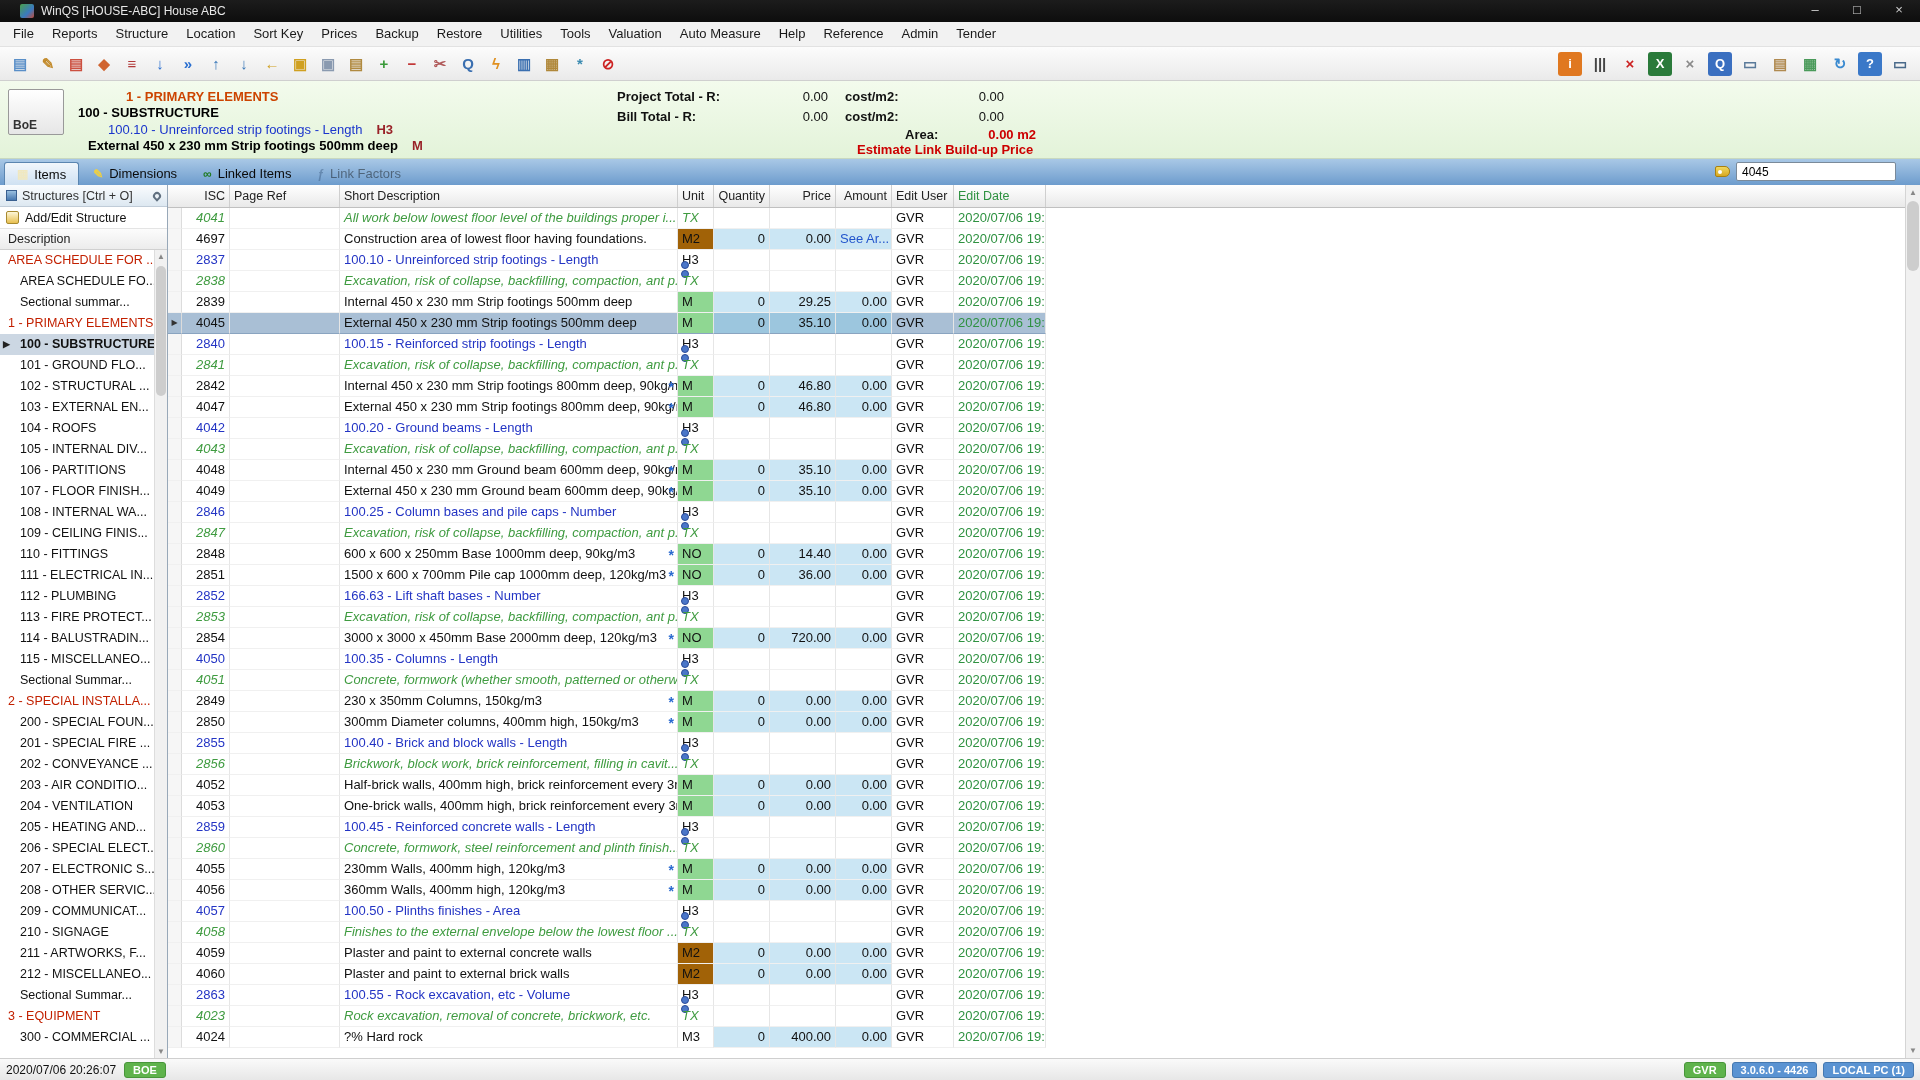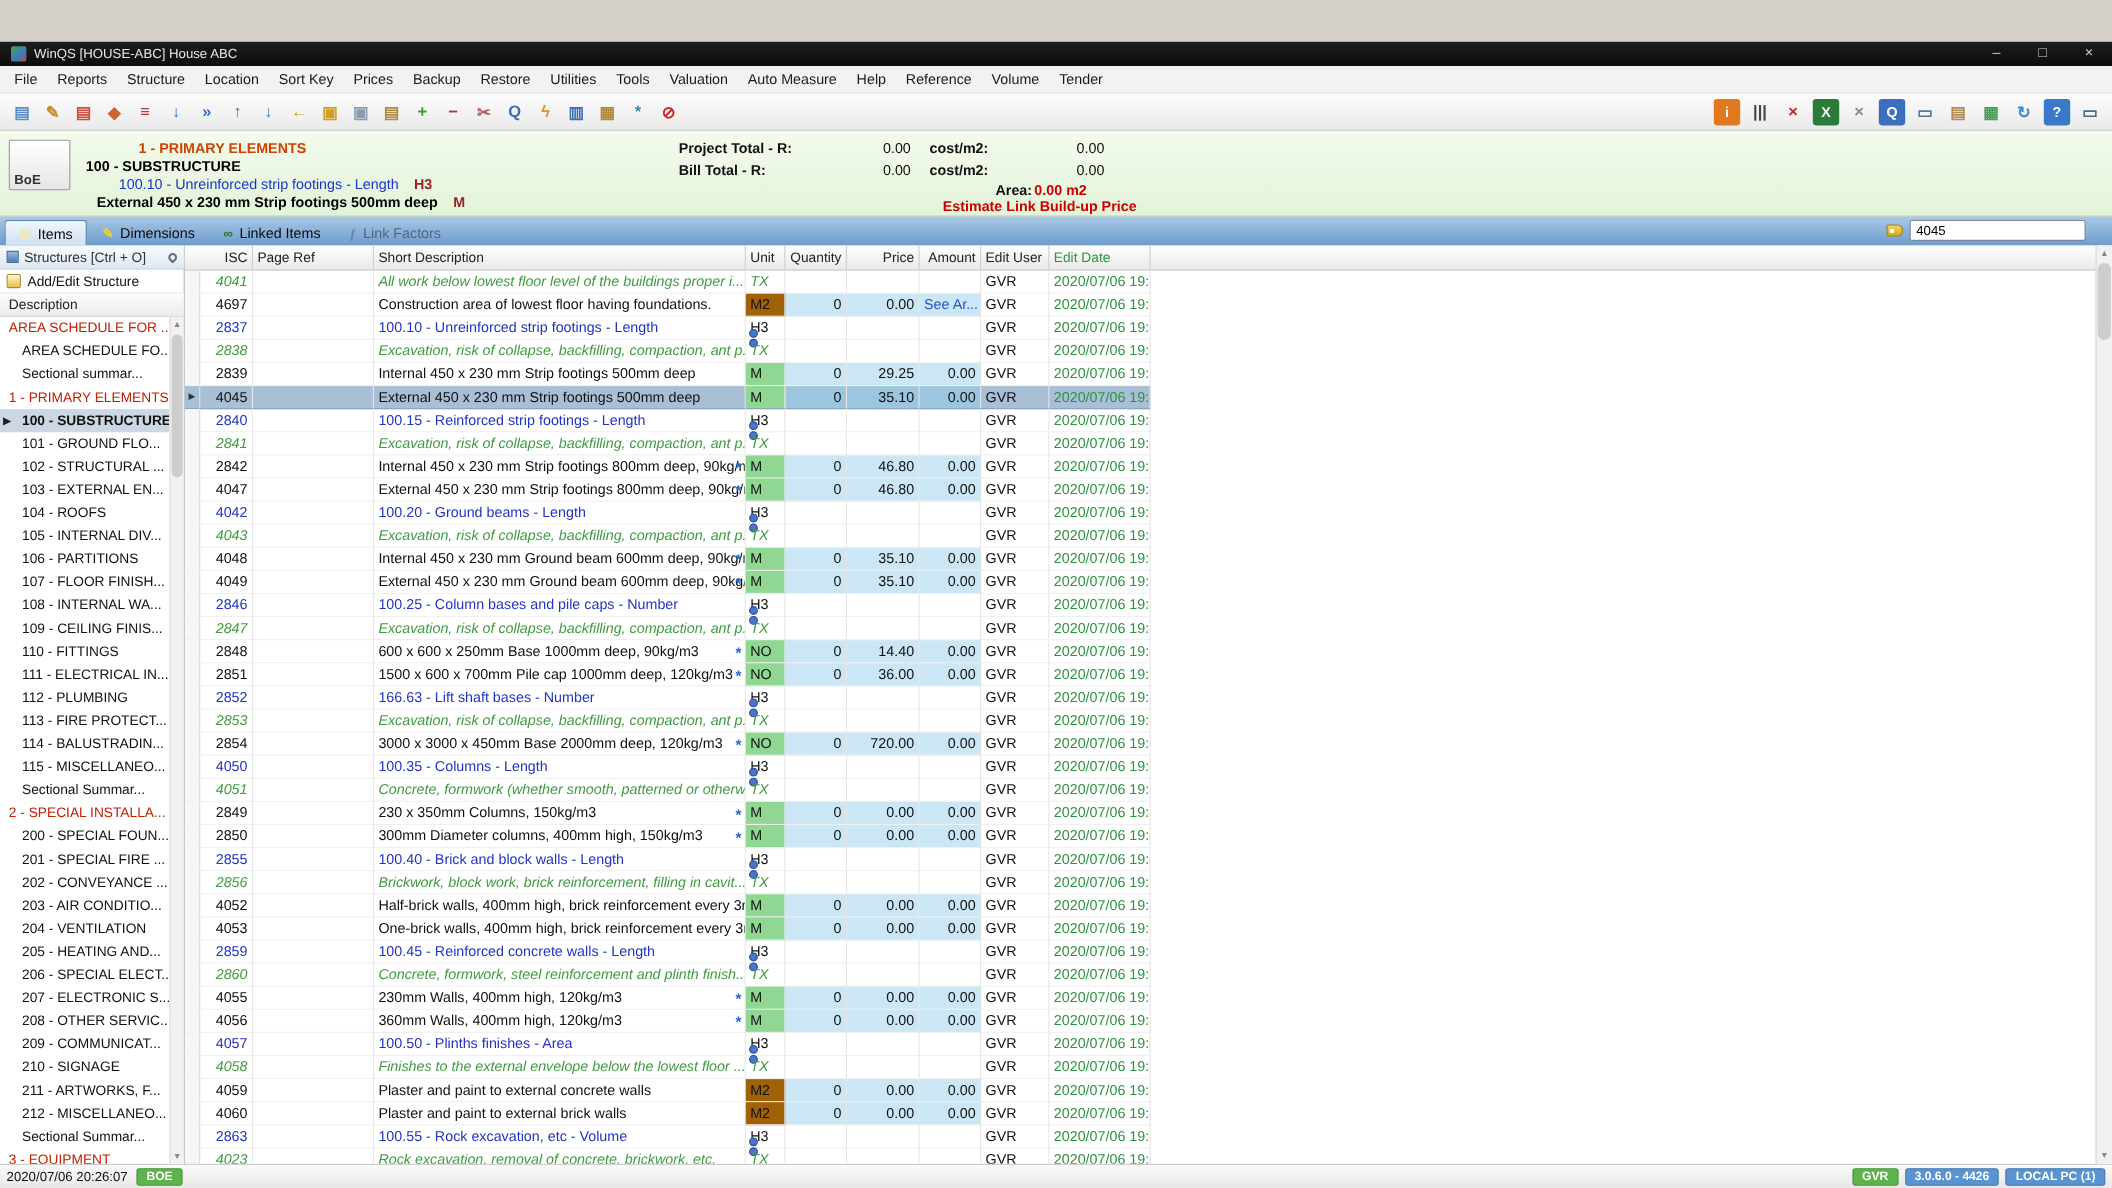--- a/index.html
+++ b/index.html
@@ -1,21 +1,21 @@
 <!DOCTYPE html>
 <html><head>
 <meta charset="utf-8">
 <style>
   * { box-sizing: border-box; }
   html,body { margin:0; padding:0; }
   body { width:1920px; height:1080px; overflow:hidden; font-family:"Liberation Sans",sans-serif; background:#d4d0c8; }
   .window { width:100%; height:100%; display:flex; flex-direction:column; }
 
   
-  .titlebar { flex:0 0 22px; background:linear-gradient(#1c1c1c,#0d0d0d); color:#e8e8e8; display:flex; align-items:center; padding-left:10px; font-size:12px;margin-top:38px; }
+  .titlebar { flex:0 0 22px; background:linear-gradient(#1c1c1c,#0d0d0d); color:#e8e8e8; display:flex; align-items:center; padding-left:20px; font-size:12px; }
   .app-ico { width:14px; height:14px; border-radius:2px; background:linear-gradient(135deg,#4aa04a 0%,#3a7ac0 60%,#c04a3a 100%); margin-right:7px; }
   .win-btns { margin-left:auto; display:flex; }
   .win-btn { width:42px; height:22px; text-align:center; line-height:20px; font-size:13px; color:#cfcfcf; }
 
   
   .menubar { flex:0 0 24px; background:#f2f2f2; border-bottom:1px solid #e2e2e2; display:flex; align-items:center; padding-left:4px; font-size:13px; color:#1a1a1a; }
   .menu-item { padding:0 9px; line-height:24px; }
 
   
   .toolbar { flex:0 0 34px; background:linear-gradient(#fcfcfc,#eaeaea); border-bottom:1px solid #cfcfcf; display:flex; align-items:center; padding:0 8px; }
@@ -138,21 +138,21 @@
       <span class="menu-item">Sort Key</span>
       <span class="menu-item">Prices</span>
       <span class="menu-item">Backup</span>
       <span class="menu-item">Restore</span>
       <span class="menu-item">Utilities</span>
       <span class="menu-item">Tools</span>
       <span class="menu-item">Valuation</span>
       <span class="menu-item">Auto Measure</span>
       <span class="menu-item">Help</span>
       <span class="menu-item">Reference</span>
-      <span class="menu-item">Volume</span>
+      <span class="menu-item">Admin</span>
       <span class="menu-item">Tender</span>
     </div>
 
   <div class="toolbar">
     <div class="tb-left">
         <span class="tb-ico" style="color: rgb(90, 143, 200);">▤</span>
         <span class="tb-ico" style="color: rgb(194, 138, 42);">✎</span>
         <span class="tb-ico" style="color: rgb(204, 80, 64);">▤</span>
         <span class="tb-ico" style="color: rgb(208, 100, 48);">◆</span>
         <span class="tb-ico" style="color: rgb(178, 58, 58);">≡</span>
@@ -207,21 +207,21 @@
     <div class="t-abs t-num" style="left:760px;top:8px;width:68px;">0.00</div>
     <div class="t-abs t-lab" style="left:845px;top:8px;">cost/m2:</div>
     <div class="t-abs t-num" style="left:930px;top:8px;width:74px;">0.00</div>
 
     <div class="t-abs t-lab" style="left:617px;top:28px;">Bill Total - R:</div>
     <div class="t-abs t-num" style="left:760px;top:28px;width:68px;">0.00</div>
     <div class="t-abs t-lab" style="left:845px;top:28px;">cost/m2:</div>
     <div class="t-abs t-num" style="left:930px;top:28px;width:74px;">0.00</div>
 
     <div class="t-abs t-lab" style="left:905px;top:46px;">Area:</div>
-    <div class="t-abs t-num t-red" style="left:904px;top:46px;width:84px;">0.00 m2</div>
+    <div class="t-abs t-num t-red" style="left:952px;top:46px;width:84px;">0.00 m2</div>
     <div class="t-abs t-red" style="left:857px;top:61px;">Estimate Link Build-up Price</div>
   </div>
 
   <div class="tabbar">
     <div style="display:flex;align-items:flex-end;height:26px;">
         <div class="tab active">
           <span class="tab-ico" style="color: rgb(240, 232, 192);">▦</span>
           <span>Items</span>
         </div>
         <div class="tab">

